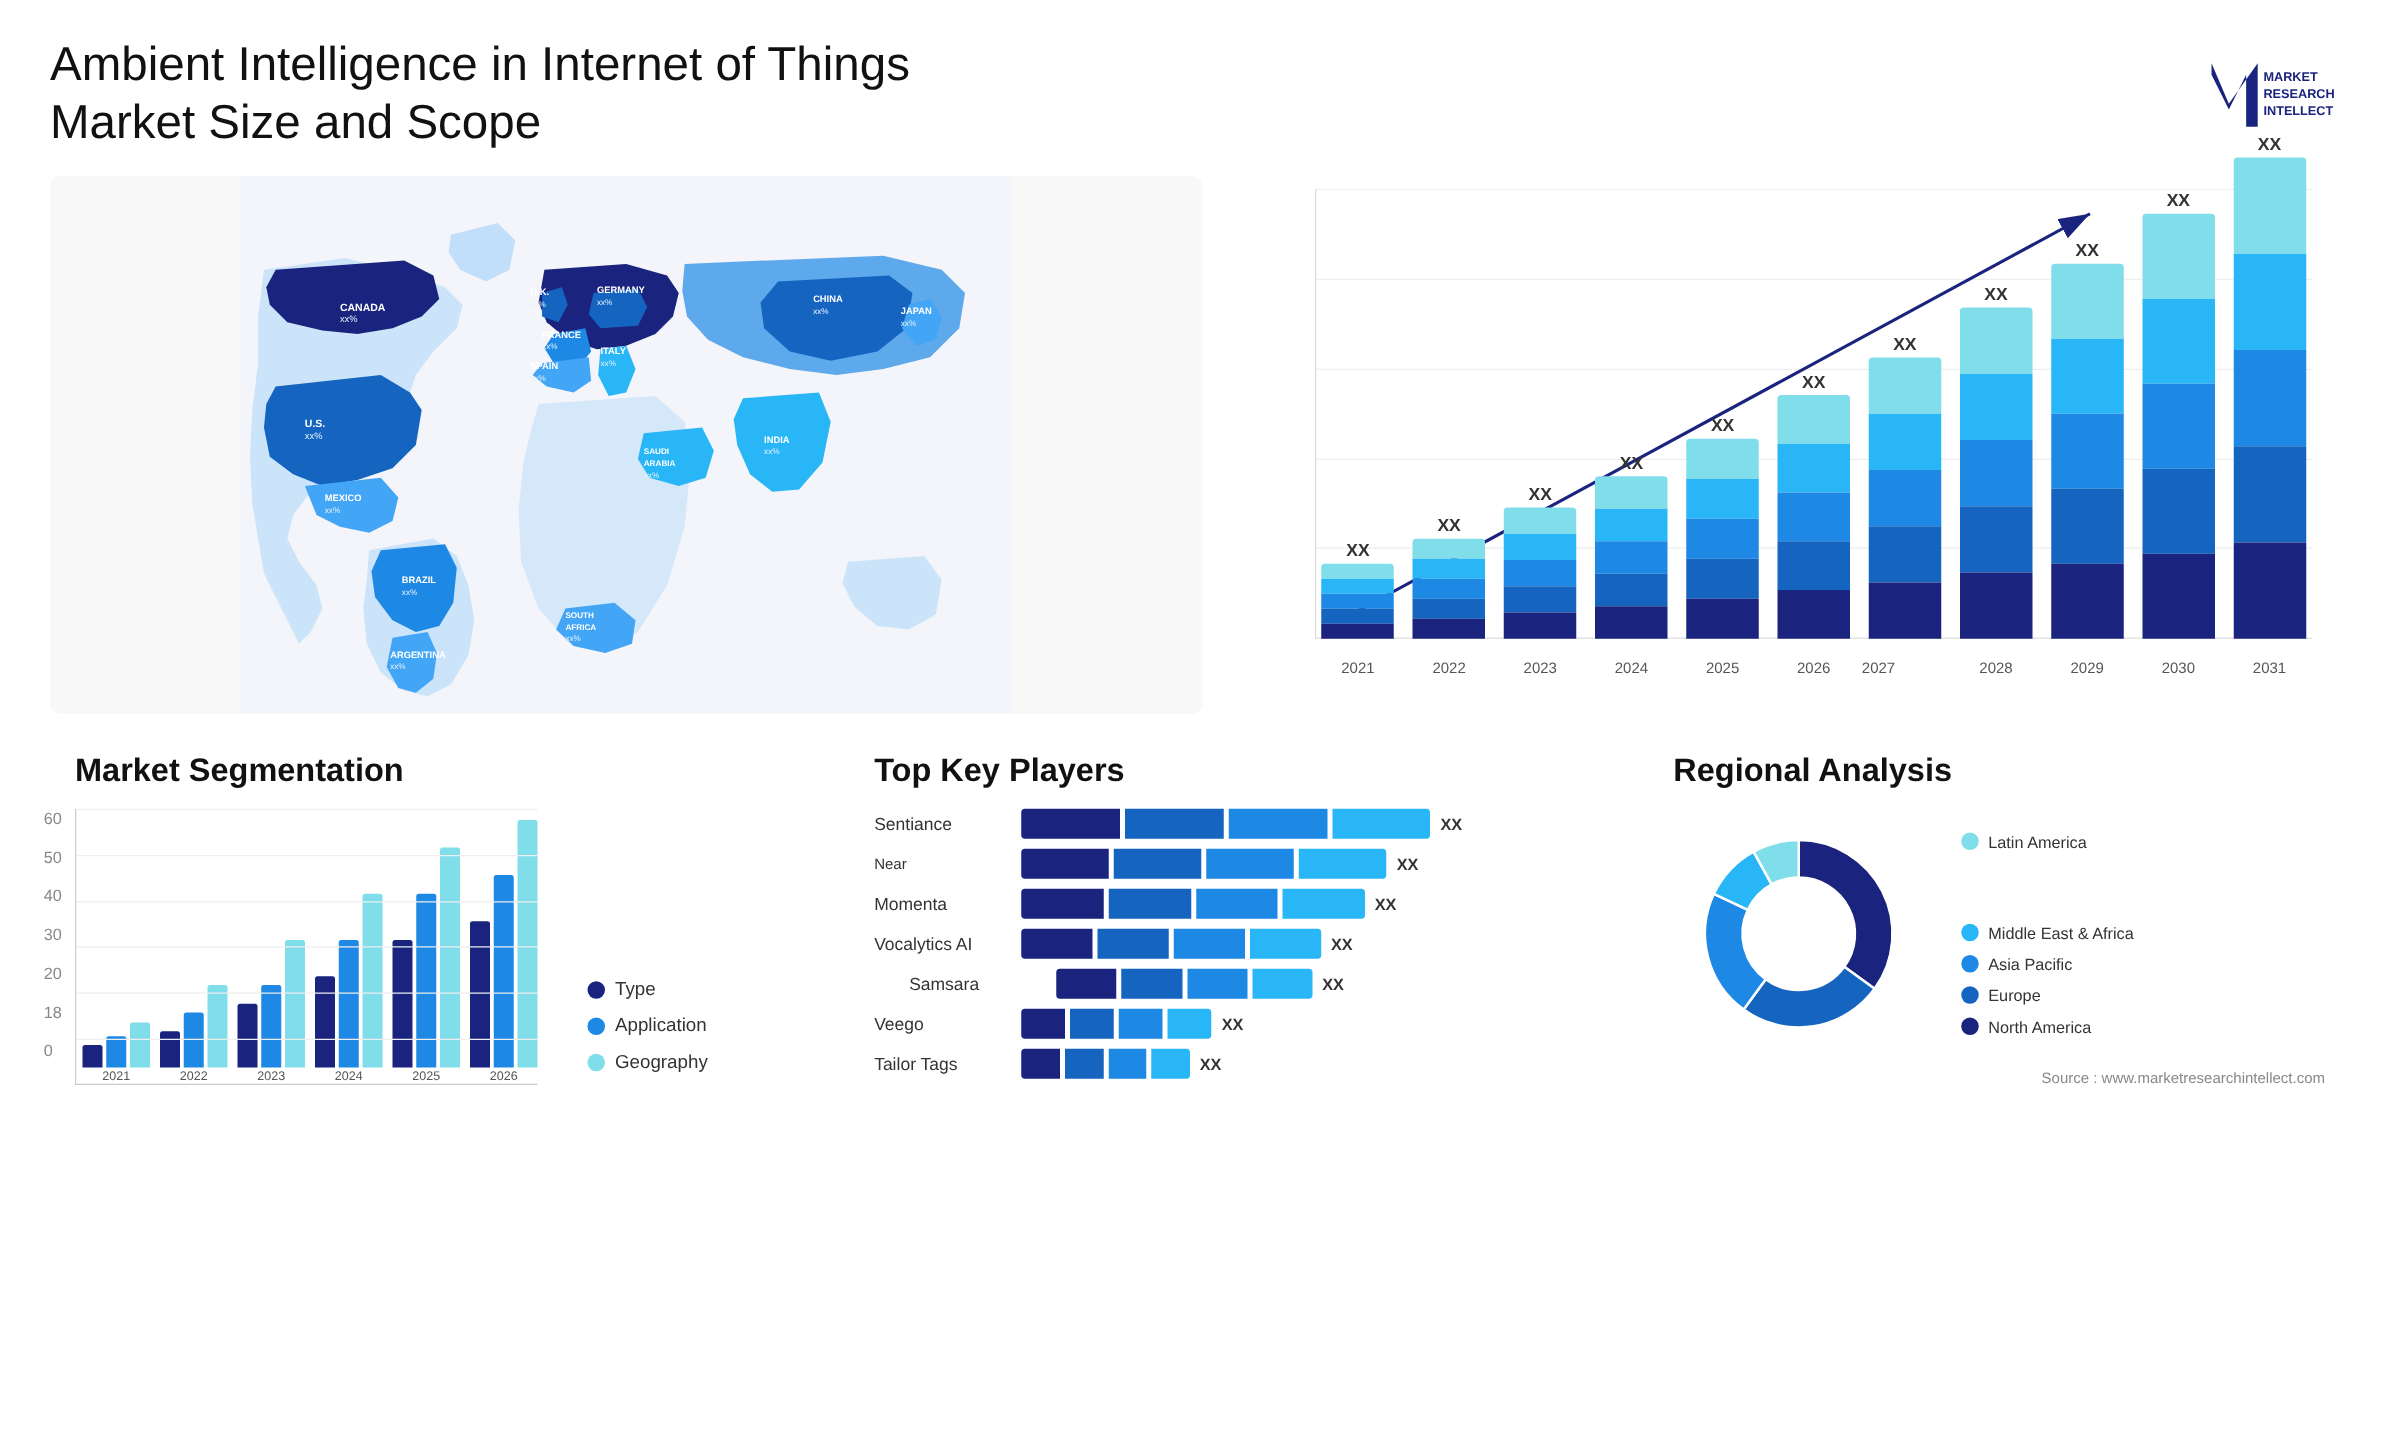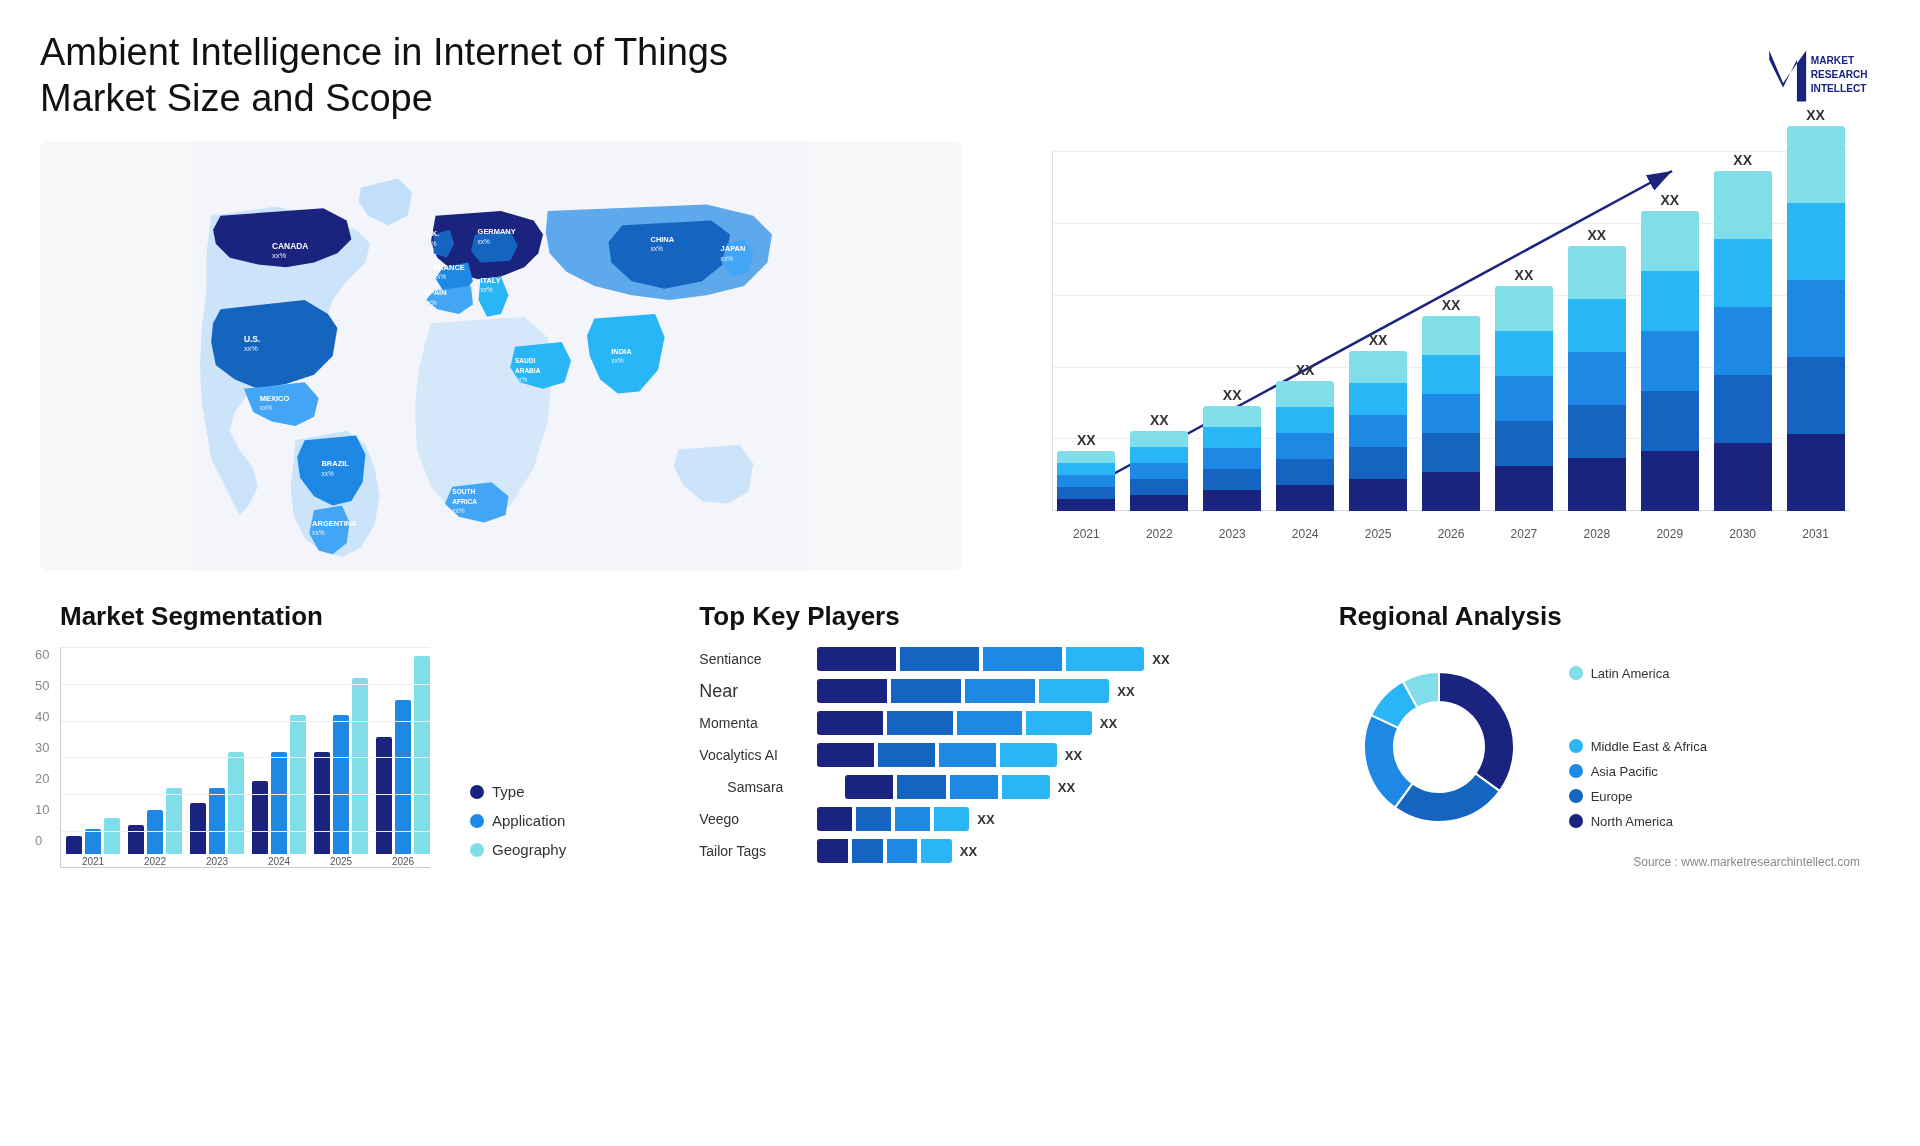--- a/index.html
+++ b/index.html
@@ -409,40 +409,40 @@
           </div>
 
         <div style="position:absolute;left:30px;right:10px;bottom:10px;display:flex;gap:4px;" id="bar-year-labels">
 
         <div style="flex: 1 1 0%; text-align: center; font-size: 12px; color: rgb(85, 85, 85);">2021</div>
             <div style="flex: 1 1 0%; text-align: center; font-size: 12px; color: rgb(85, 85, 85);">2022</div>
             <div style="flex: 1 1 0%; text-align: center; font-size: 12px; color: rgb(85, 85, 85);">2023</div>
             <div style="flex: 1 1 0%; text-align: center; font-size: 12px; color: rgb(85, 85, 85);">2024</div>
             <div style="flex: 1 1 0%; text-align: center; font-size: 12px; color: rgb(85, 85, 85);">2025</div>
             <div style="flex: 1 1 0%; text-align: center; font-size: 12px; color: rgb(85, 85, 85);">2026</div>
-            <div style="flex: 1 1 0%; text-align: center; font-size: 12px; color: rgb(85, 85, 85);">2027</div>
+            <div style="flex: 1 1 0%; text-align: left; font-size: 12px; color: rgb(85, 85, 85);">2027</div>
             <div style="flex: 1 1 0%; text-align: center; font-size: 12px; color: rgb(85, 85, 85);">2028</div>
             <div style="flex: 1 1 0%; text-align: center; font-size: 12px; color: rgb(85, 85, 85);">2029</div>
             <div style="flex: 1 1 0%; text-align: center; font-size: 12px; color: rgb(85, 85, 85);">2030</div>
             <div style="flex: 1 1 0%; text-align: center; font-size: 12px; color: rgb(85, 85, 85);">2031</div>
           </div>
       </div>
     </div>
   </div>
 
   <div class="bottom-section">
 
     <div class="segmentation-container">
       <div class="section-title">Market Segmentation</div>
       <div class="seg-chart-area">
         <div style="position:relative;">
 
           <div style="position:absolute;left:-25px;top:0;bottom:20px;display:flex;flex-direction:column-reverse;justify-content:space-between;">
             <span class="y-tick">0</span>
-            <span class="y-tick">10</span>
+            <span class="y-tick">18</span>
             <span class="y-tick">20</span>
             <span class="y-tick">30</span>
             <span class="y-tick">40</span>
             <span class="y-tick">50</span>
             <span class="y-tick">60</span>
           </div>
           <div style="border-left:1px solid #ccc;border-bottom:1px solid #ccc;padding-left:5px;position:relative;">
 
             <div style="position:absolute;left:0;right:0;top:0;bottom:0;pointer-events:none;">
               <div style="position:absolute;width:100%;height:1px;background:#eee;top:0%;"></div>
@@ -530,21 +530,21 @@
             <span style="font-size: 14px; color: rgb(51, 51, 51); width: 110px; flex-shrink: 0;">Sentiance</span>
             <div style="display: flex; align-items: center; gap: 4px;">
               <div style="height: 24px; width: 78.75px; background: rgb(26, 35, 126); border-radius: 3px 0px 0px 3px;"></div>
               <div style="height: 24px; width: 78.75px; background: rgb(21, 101, 192);"></div>
               <div style="height: 24px; width: 78.75px; background: rgb(30, 136, 229);"></div>
               <div style="height: 24px; width: 78.75px; background: rgb(41, 182, 246); border-radius: 0px 3px 3px 0px;"></div>
               <span style="font-size: 13px; font-weight: 700; color: rgb(51, 51, 51); margin-left: 4px;">XX</span>
             </div>
           </div>
           <div style="display: flex; align-items: center; gap: 8px;">
-            <span style="font-size: 18px; color: rgb(51, 51, 51); width: 110px; flex-shrink: 0;">Near</span>
+            <span style="font-size: 12px; color: rgb(51, 51, 51); width: 110px; flex-shrink: 0;">Near</span>
             <div style="display: flex; align-items: center; gap: 4px;">
               <div style="height: 24px; width: 70px; background: rgb(26, 35, 126); border-radius: 3px 0px 0px 3px;"></div>
               <div style="height: 24px; width: 70px; background: rgb(21, 101, 192);"></div>
               <div style="height: 24px; width: 70px; background: rgb(30, 136, 229);"></div>
               <div style="height: 24px; width: 70px; background: rgb(41, 182, 246); border-radius: 0px 3px 3px 0px;"></div>
               <span style="font-size: 13px; font-weight: 700; color: rgb(51, 51, 51); margin-left: 4px;">XX</span>
             </div>
           </div>
           <div style="display: flex; align-items: center; gap: 8px;">
             <span style="font-size: 14px; color: rgb(51, 51, 51); width: 110px; flex-shrink: 0;">Momenta</span>

